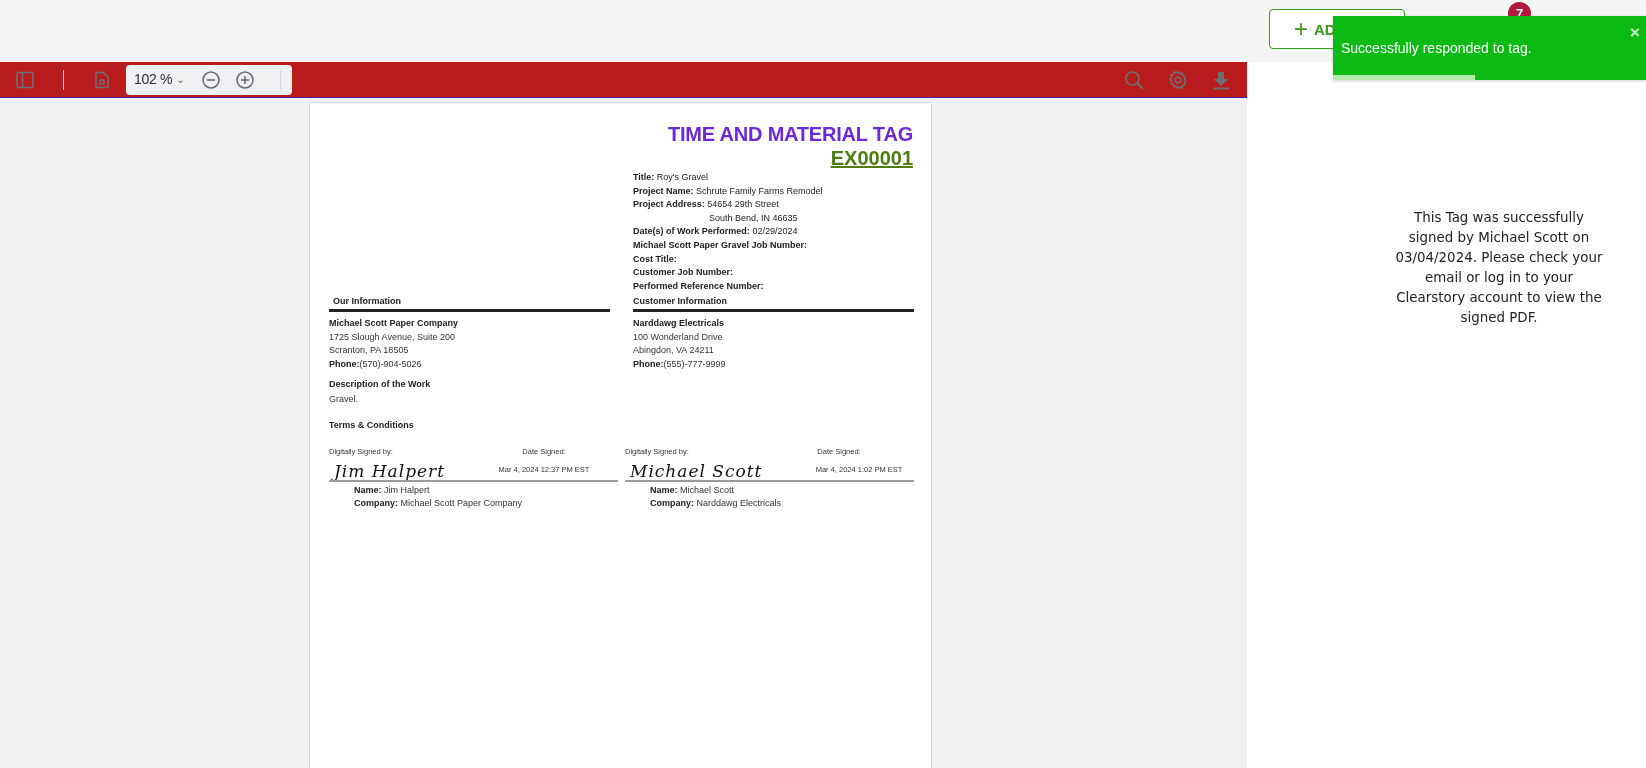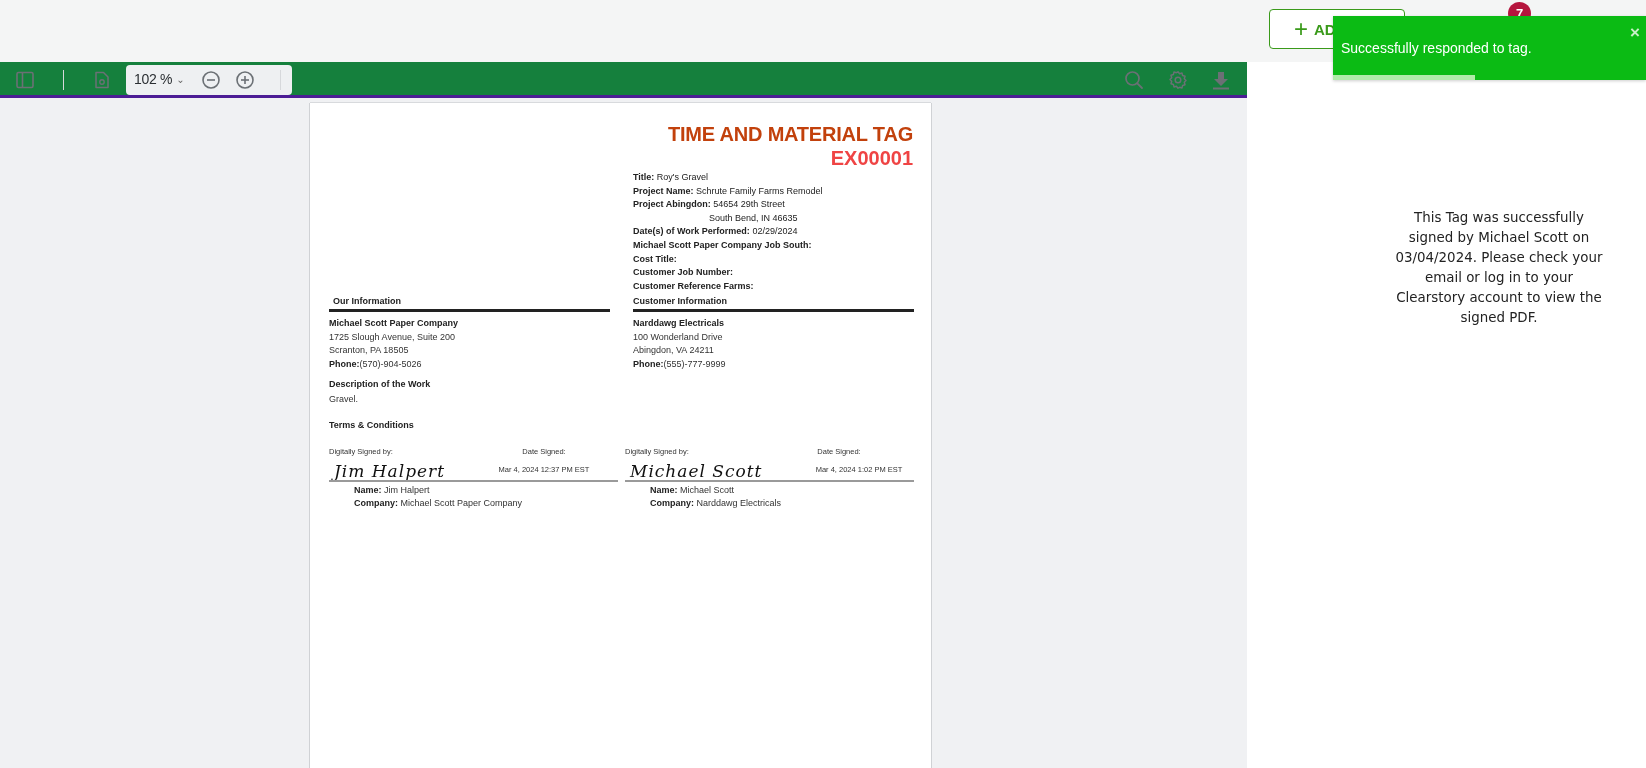--- a/index.html
+++ b/index.html
@@ -7,31 +7,31 @@
   #app { position: relative; width: 1646px; height: 768px; }
 
   
   .topbar { position: absolute; left: 0; top: 0; width: 1646px; height: 62px; background: #f4f5f5; }
   .add-btn { position: absolute; left: 1269px; top: 9px; width: 136px; height: 40px; border: 1px solid #3a9a1a; border-radius: 4px; background: #fff; color: #3a9a1a; font-size: 15px; font-weight: bold; display: flex; align-items: center; padding-left: 24px; gap: 6px; cursor: pointer; }
   .add-btn .plus { font-size: 24px; font-weight: normal; line-height: 1; }
   .notif-badge { position: absolute; left: 1508px; top: 2px; width: 23px; height: 23px; border-radius: 50%; background: #b5163e; color: #fff; font-size: 13px; font-weight: bold; display: flex; align-items: center; justify-content: center; }
 
   
   .viewer { position: absolute; left: 0; top: 62px; width: 1247px; height: 706px; background: #f0f1f3; }
-  .toolbar { position: absolute; left: 0; top: 0; width: 1247px; height: 36px; background: #15803d; border-bottom: 3px solid #4c1d95; }
+  .toolbar { position: absolute; left: 0; top: 0; width: 1247px; height: 36px; background: #b91c1c; border-bottom: 1px solid #4c1d95; }
   .tb-icon { position: absolute; top: 6px; width: 24px; height: 24px; display: flex; align-items: center; justify-content: center; cursor: pointer; }
   .tb-sep { position: absolute; top: 8px; width: 1px; height: 20px; background: #d6d8db; }
   .zoom-group { position: absolute; left: 126px; top: 3px; width: 166px; height: 30px; background: #eef0f2; border-radius: 4px; }
   .zoom-val { position: absolute; left: 8px; top: 6px; font-size: 14px; color: #2b2f33; display: flex; align-items: center; gap: 4px; cursor: pointer; letter-spacing: -0.3px; }
   .zoom-val .chev { font-size: 10px; color: #666; }
 
   .page { position: absolute; left: 310px; top: 41px; width: 621px; height: 680px; background: #fff; box-shadow: -1px 0 0 #d0d2d5, 1px 0 0 #d0d2d5, 0 -1px 0 #d8dadd; }
   .doc { position: absolute; left: 0; top: 0; width: 100%; height: 100%; color: #1d1d1d; font-family: "Liberation Sans", sans-serif; }
-  .doc-title { position: absolute; right: 18px; top: 20px; font-size: 20px; font-weight: bold; color: #c2410c; letter-spacing: -0.2px; margin-left: 8px; }
-  .doc-id { position: absolute; right: 18px; top: 44px; font-size: 20px; font-weight: bold; color: #ef4444; }
+  .doc-title { position: absolute; right: 18px; top: 20px; font-size: 20px; font-weight: bold; color: #6d28d9; letter-spacing: -0.2px; margin-left: 8px; }
+  .doc-id { position: absolute; right: 18px; top: 44px; font-size: 20px; font-weight: bold; color: #4d7c0f; text-decoration: underline; }
   .meta { position: absolute; left: 323px; top: 68px; font-size: 9px; line-height: 13.6px; color: #222; }
   .meta b { font-weight: bold; }
   .meta .indent { padding-left: 76px; }
 
   .sec-h { position: absolute; font-size: 9px; font-weight: bold; color: #222; }
   .sec-rule { position: absolute; height: 3px; background: #222; }
   .info { position: absolute; font-size: 9px; line-height: 13.6px; color: #333; }
   .info b { font-weight: bold; color: #222; }
 
   .sig-label { position: absolute; font-size: 7.5px; color: #333; }
@@ -121,27 +121,27 @@
     </div>
 
     <div class="page">
       <div class="doc">
         <div class="doc-title">TIME AND MATERIAL TAG</div>
         <div class="doc-id">EX00001</div>
 
         <div class="meta">
           <div><b>Title:</b> <span>Roy's Gravel</span></div>
           <div><b>Project Name:</b> <span>Schrute Family Farms Remodel</span></div>
-          <div><b>Project Abingdon:</b> <span>54654 29th Street</span></div>
+          <div><b>Project Address:</b> <span>54654 29th Street</span></div>
           <div class="indent">South Bend, IN 46635</div>
           <div><b>Date(s) of Work Performed:</b> <span>02/29/2024</span></div>
-          <div><b>Michael Scott Paper Company Job South:</b></div>
+          <div><b>Michael Scott Paper Gravel Job Number:</b></div>
           <div><b>Cost Title:</b></div>
           <div><b>Customer Job Number:</b></div>
-          <div><b>Customer Reference Farms:</b></div>
+          <div><b>Performed Reference Number:</b></div>
         </div>
 
         <div class="sec-h" style="left:23px; top:193px;">Our Information</div>
         <div class="sec-rule" style="left:19px; top:206px; width:281px;"></div>
         <div class="info" style="left:19px; top:214px;">
           <div><b>Michael Scott Paper Company</b></div>
           <div>1725 Slough Avenue, Suite 200</div>
           <div>Scranton, PA 18505</div>
           <div><b>Phone:</b><span>(570)-904-5026</span></div>
         </div>

